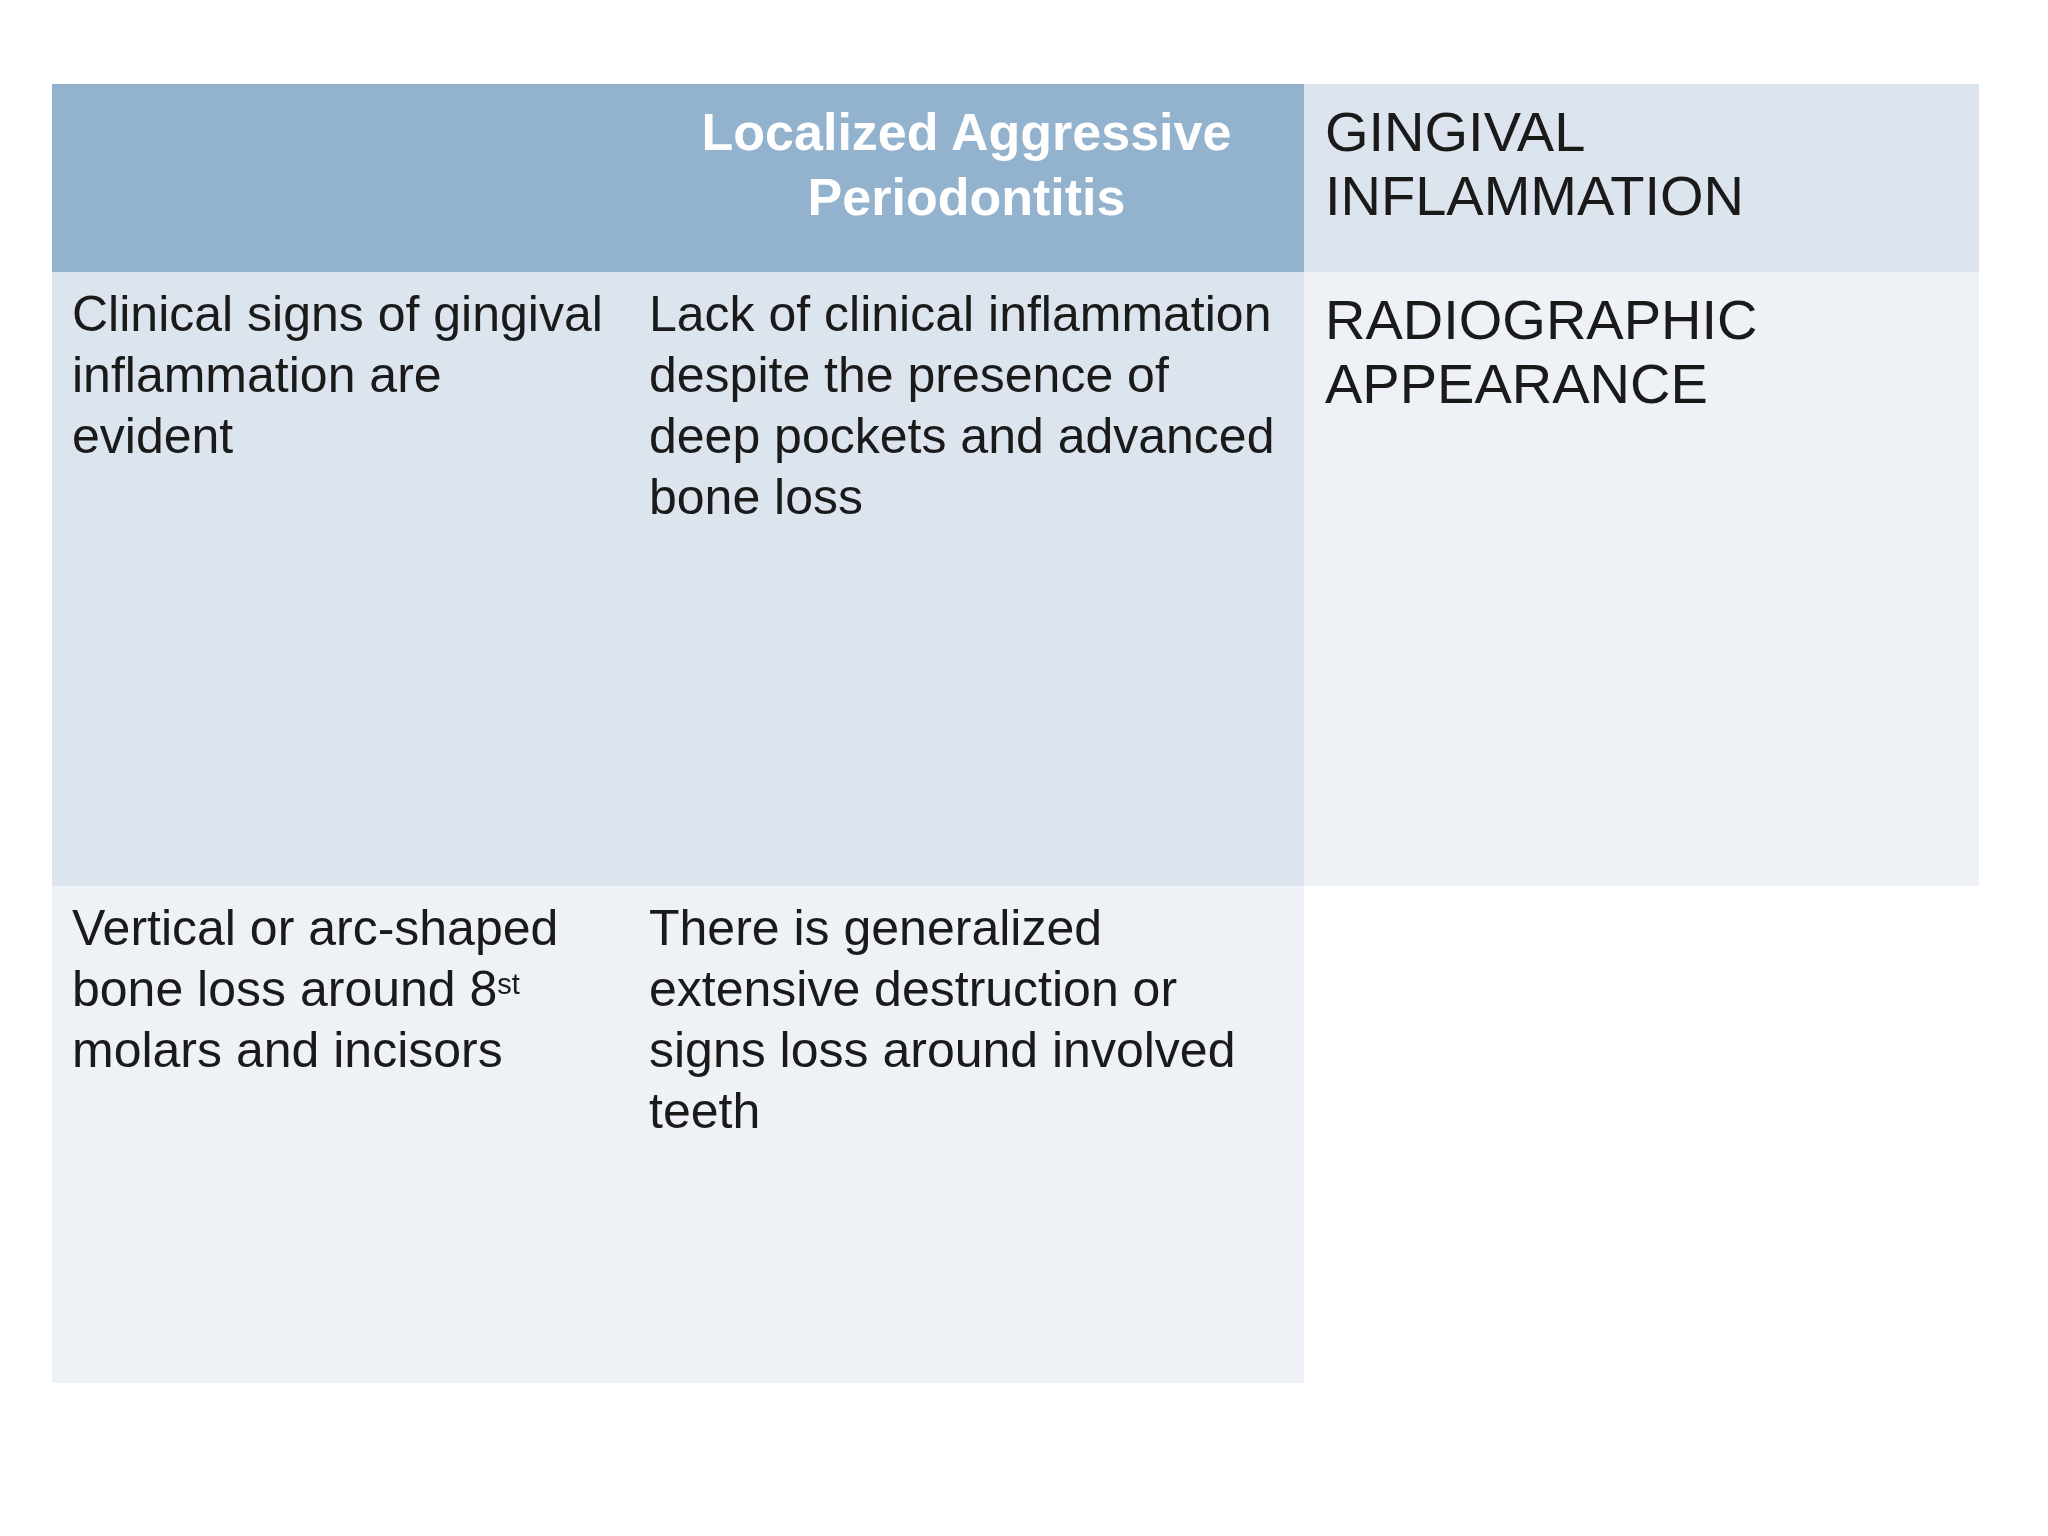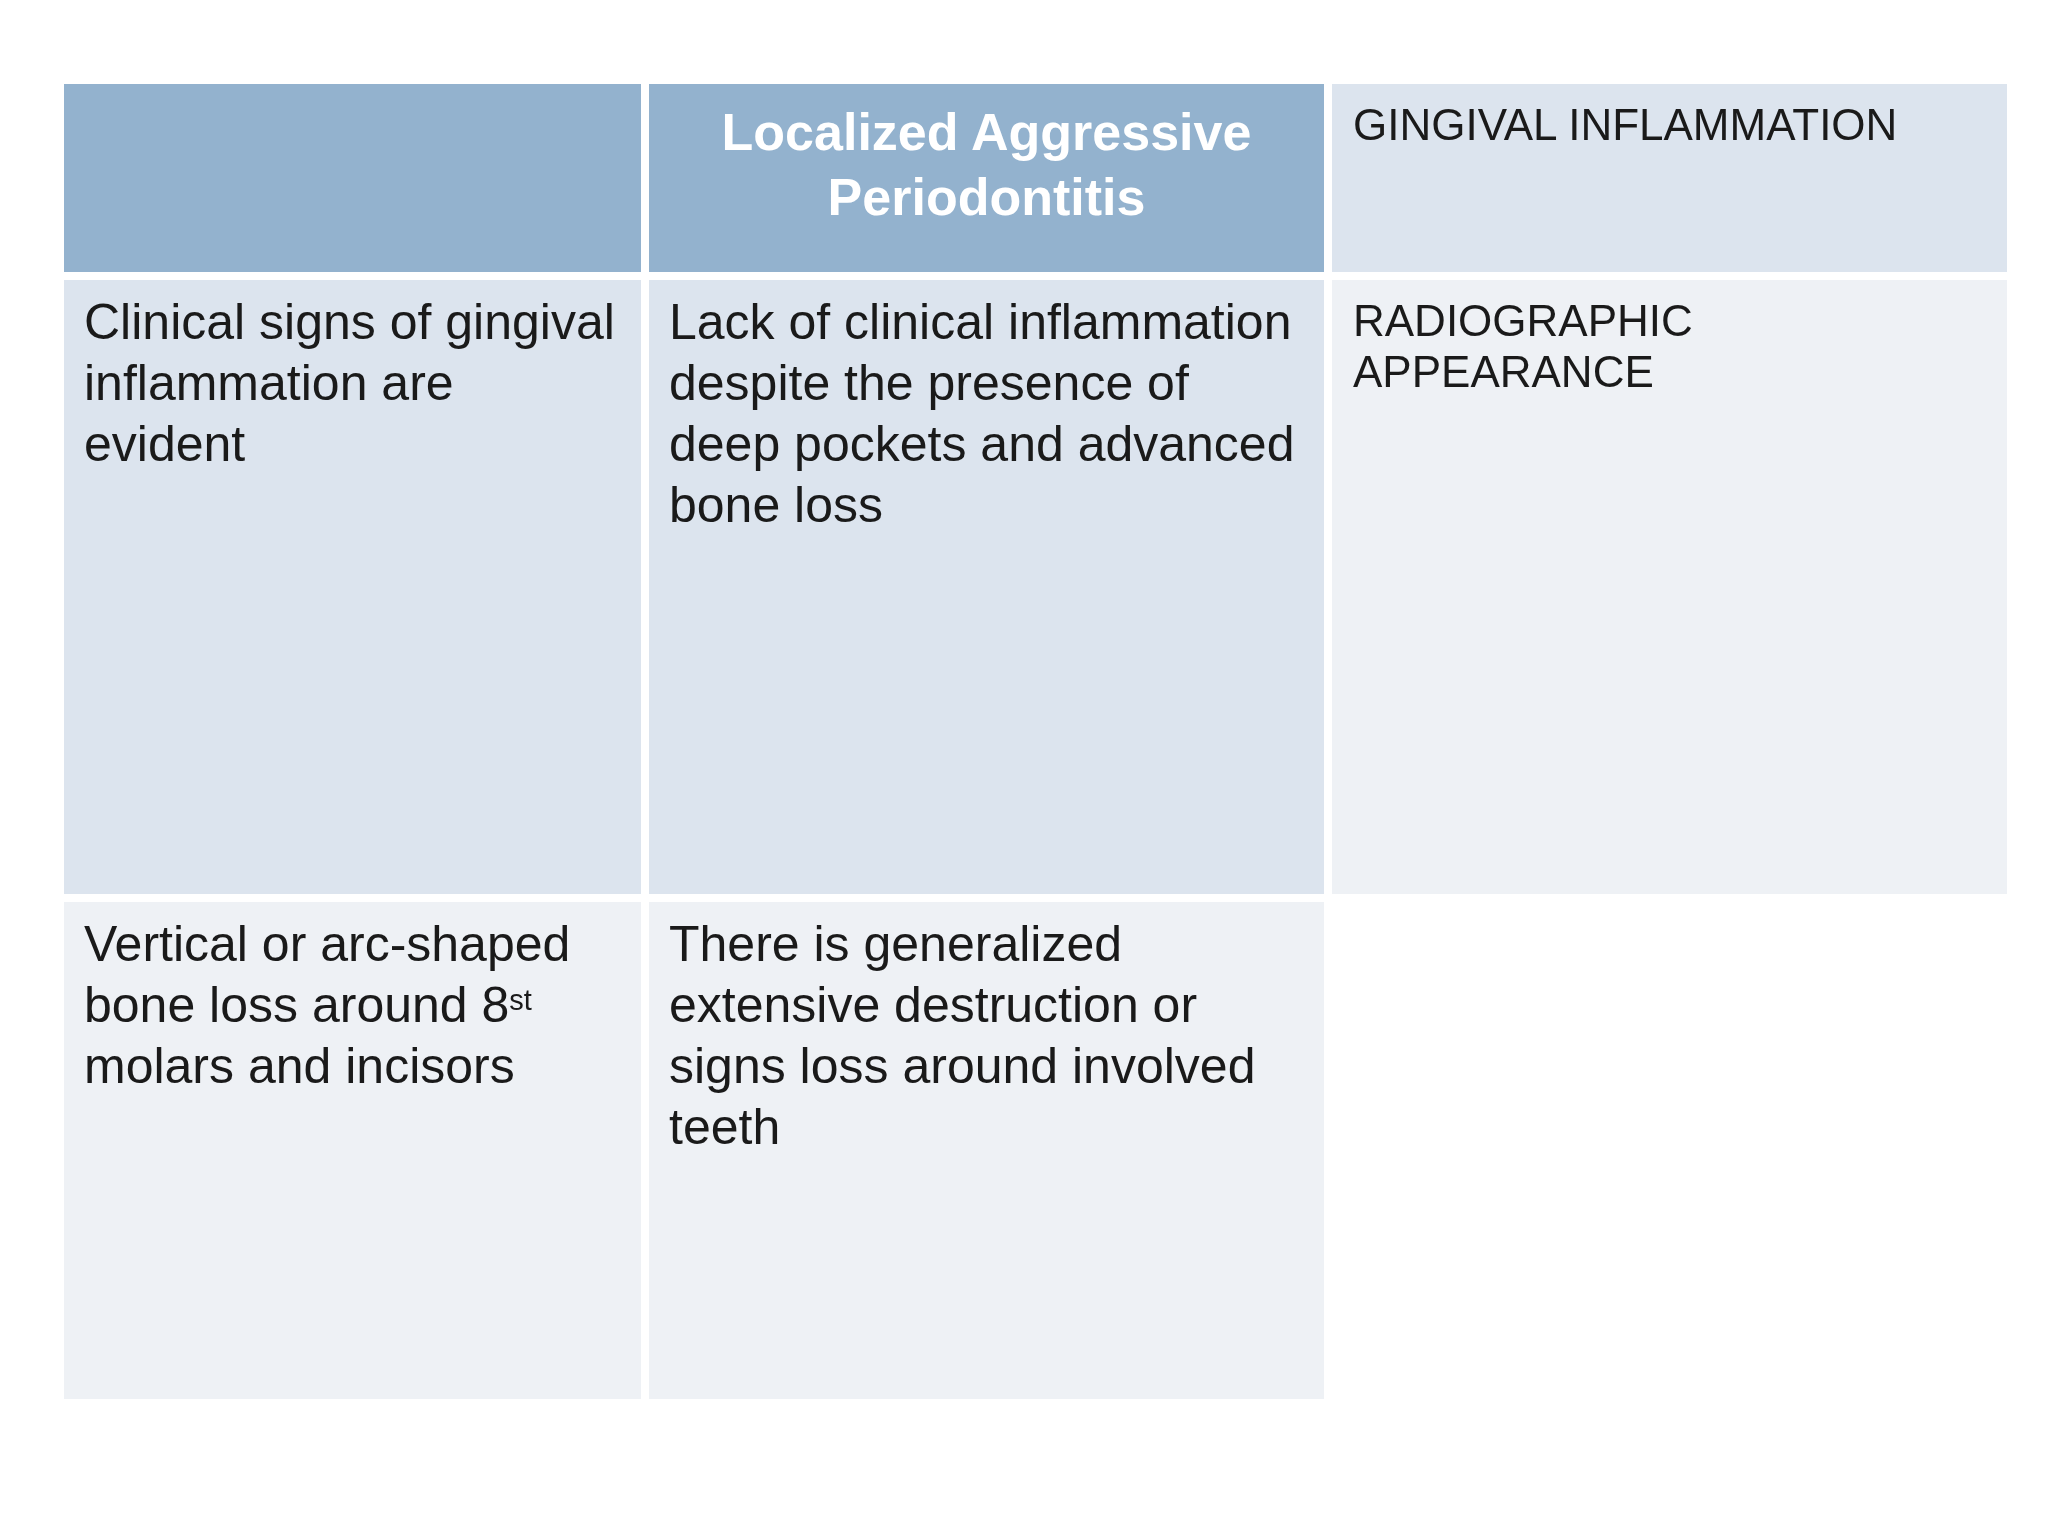--- a/index.html
+++ b/index.html
@@ -10,26 +10,26 @@
   .slide {
     position: relative;
     width: 2048px;
     height: 1536px;
     background: #ffffff;
     overflow: hidden;
     font-family: "Liberation Sans", "DejaVu Sans", sans-serif;
   }
   .comparison-table {
     position: absolute;
-    left: 64px;
+    left: 52px;
     top: 84px;
     display: grid;
     grid-template-columns: 577px 675px 675px;
     grid-template-rows: 188px 614px 497px;
-    gap: 8px;
+    gap: 0;
     background: #ffffff;
   }
   .cell {
     box-sizing: border-box;
     overflow: hidden;
   }
   .head-cell {
     background: #93B2CE;
     color: #ffffff;
     font-size: 52px;
@@ -38,21 +38,21 @@
     text-align: center;
     padding: 16px 18px 0 18px;
   }
   .corner-cell {
     background: #93B2CE;
   }
   .row1-bg { background: #DCE4EE; }
   .row2-bg { background: #EEF1F5; }
   .row-head-cell {
     color: #1a1a1a;
-    font-size: 44px;
+    font-size: 56px;
     line-height: 1.15;
     padding: 16px 20px 0 21px;
     text-align: left;
   }
   .body-cell {
     color: #1a1a1a;
     font-size: 50px;
     line-height: 1.22;
     padding: 12px 20px 0 20px;
     text-align: left;

